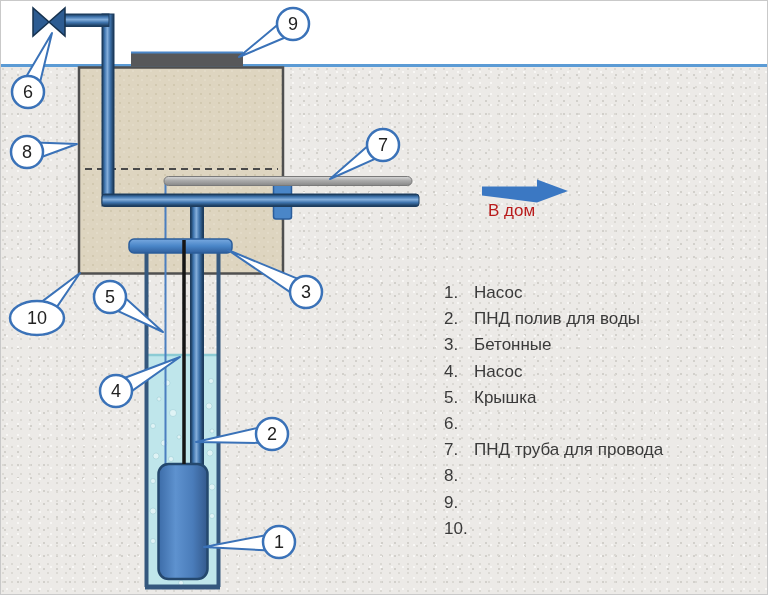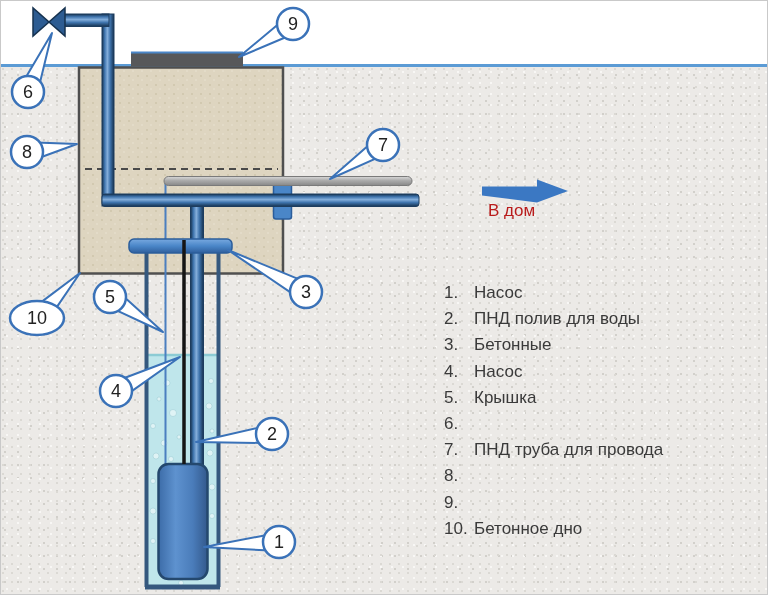--- a/index.html
+++ b/index.html
@@ -213,16 +213,15 @@
       <span class="legend-label">ПНД труба для провода</span>
     </div>
     <div class="legend-row">
       <span class="legend-num">8.</span>
     </div>
     <div class="legend-row">
       <span class="legend-num">9.</span>
     </div>
     <div class="legend-row">
       <span class="legend-num">10.</span>
-      <span class="legend-label">Бетонное дно</span>
     </div>
   </div>
 </div>
 
 </body></html>

